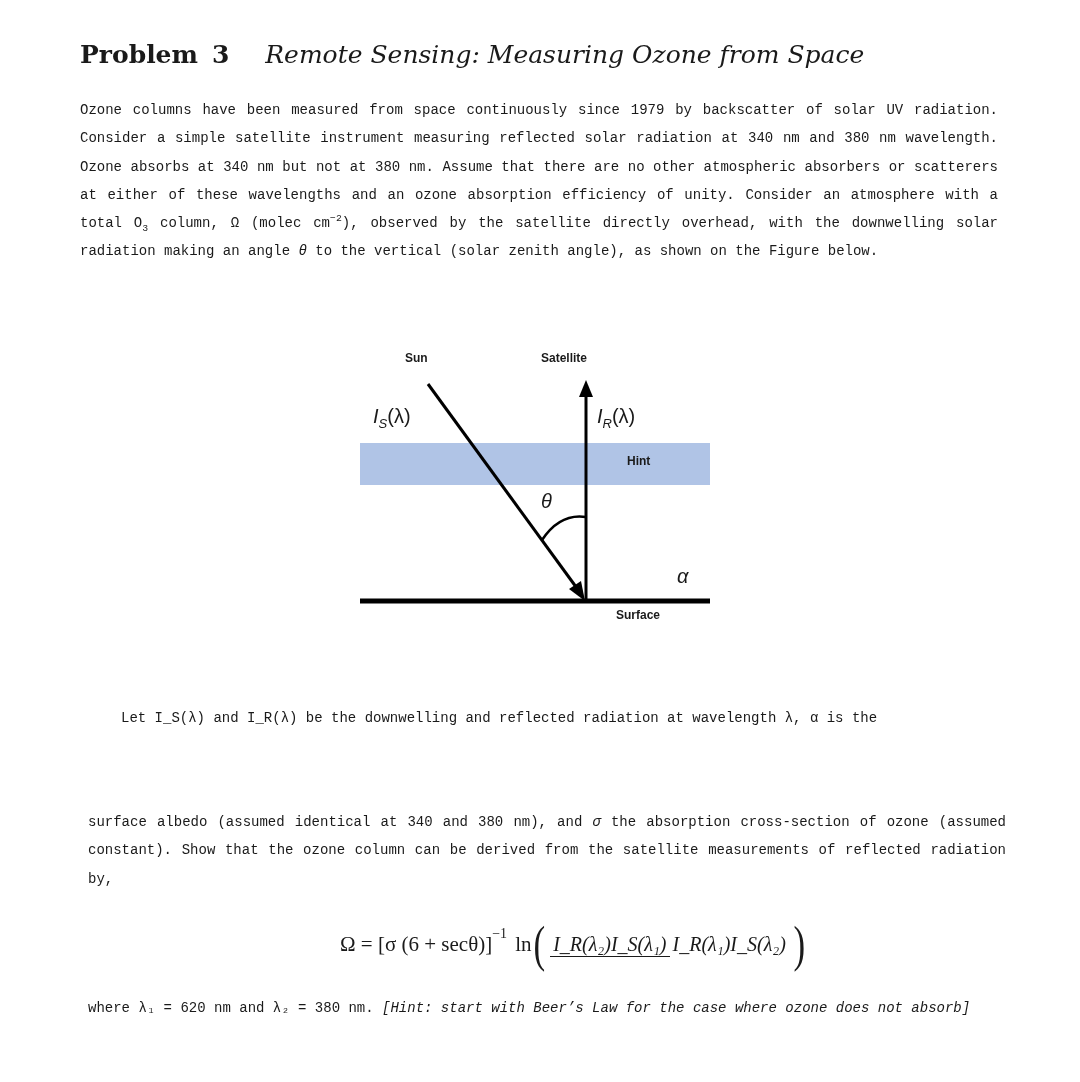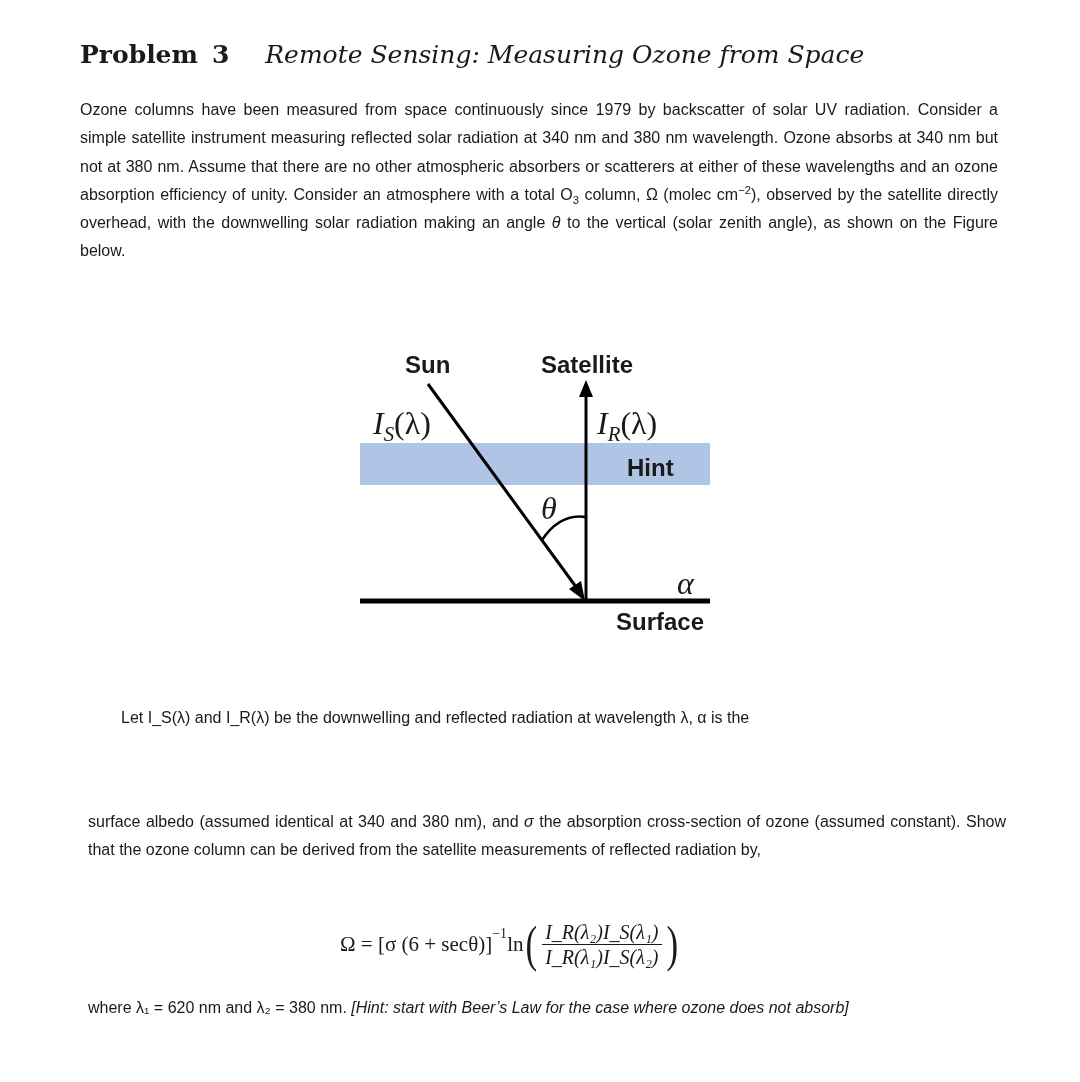--- a/index.html
+++ b/index.html
@@ -2,36 +2,36 @@
 <html><head>
 <meta charset="utf-8">
 <style>
   html, body { margin: 0; padding: 0; background: #ffffff; }
   body { width: 1080px; height: 1082px; position: relative; overflow: hidden;
          font-family: "DejaVu Serif", "Liberation Serif", serif; color: #1a1a1a; }
   .title { position: absolute; left: 80px; top: 40px; font-size: 25px; white-space: nowrap; text-align: center; }
   .title .label { font-weight: bold; }
   .title .num { font-weight: bold; margin-left: 6px; }
   .title .sub { font-style: italic; margin-left: 28px; font-weight: normal; }
-  .para { position: absolute; font-size: 16px; line-height: 28.3px; text-align: justify;
-          font-family: Liberation Sans, sans-serif; }
+  .para { position: absolute; font-size: 14px; line-height: 28.3px; text-align: justify;
+          font-family: Liberation Mono, monospace; }
   .p1 { left: 80px; top: 96px; width: 918px; }
   .p2 { left: 121px; top: 704px; width: 890px; white-space: nowrap; }
   .p3 { left: 88px; top: 808px; width: 918px; }
   .p4 { left: 88px; top: 994px; width: 918px; }
   .it { font-style: italic; }
   sup, sub { font-size: 0.7em; line-height: 0; }
   .figure { position: absolute; left: 355px; top: 345px; width: 370px; height: 300px; }
   .figure svg { position: absolute; left: 0; top: 0; }
-  .fig-label { position: absolute; font-family: "Liberation Sans", sans-serif; font-weight: bold; font-size: 24px; }
-  .fig-math { position: absolute; font-family: Liberation Serif, serif; font-style: italic; font-size: 32px; }
+  .fig-label { position: absolute; font-family: "Liberation Sans", sans-serif; font-weight: bold; font-size: 12px; }
+  .fig-math { position: absolute; font-family: Liberation Sans, sans-serif; font-style: italic; font-size: 20px; }
   .fig-math sub { font-size: 0.65em; }
   .eq { position: absolute; left: 340px; top: 912px; height: 64px; display: flex; align-items: center;
         font-family: "Liberation Serif", serif; font-size: 21px; white-space: nowrap; }
-  .frac { display: inline-flex; flex-direction: column; align-items: center; vertical-align: middle; margin: 0 2px; }
+  .frac { display: inline-flex; align-items: center; vertical-align: middle; margin: 0 2px; }
   .frac .num, .frac .den { padding: 0 3px; font-size: 20px; line-height: 24px; }
   .frac .num { border-bottom: 1.2px solid #1a1a1a; }
   .bigparen { font-size: 50px; line-height: 50px; font-weight: 200; transform: scaleX(0.7); display: inline-block; }
 </style>
 </head>
 <body>
 
 <div class="title">
   <span class="label">Problem</span>
   <span class="num">3</span>
@@ -60,21 +60,21 @@
   <div class="fig-math" style="left:322px; top:220px;">α</div>
 </div>
 
 <div class="para p2">Let I_S(λ) and I_R(λ) be the downwelling and reflected radiation at wavelength λ, α is the</div>
 
 <div class="para p3"><span>surface albedo (assumed identical at 340 and 380 nm), and </span><span class="it">σ</span><span> the absorption cross-section of ozone (assumed constant). Show that the ozone column can be derived from the satellite measurements of reflected radiation by,</span></div>
 
 <div class="eq">
   <span>Ω = [σ (6 + secθ)]</span>
     <sup style="font-size:14px; position:relative; top:-10px;">−1</sup>
-  <span style="">ln</span>
+  <span style="margin-left:8px;">ln</span>
   <span class="bigparen">(</span>
   <span class="frac">
     <span class="num it">I_R(λ₂)I_S(λ₁)</span>
     <span class="den it">I_R(λ₁)I_S(λ₂)</span>
   </span>
   <span class="bigparen">)</span>
 </div>
 
 <div class="para p4"><span>where λ₁ = 620 nm and λ₂ = 380 nm. </span><span class="it">[Hint: start with Beer’s Law for the case where ozone does not absorb]</span></div>
 

